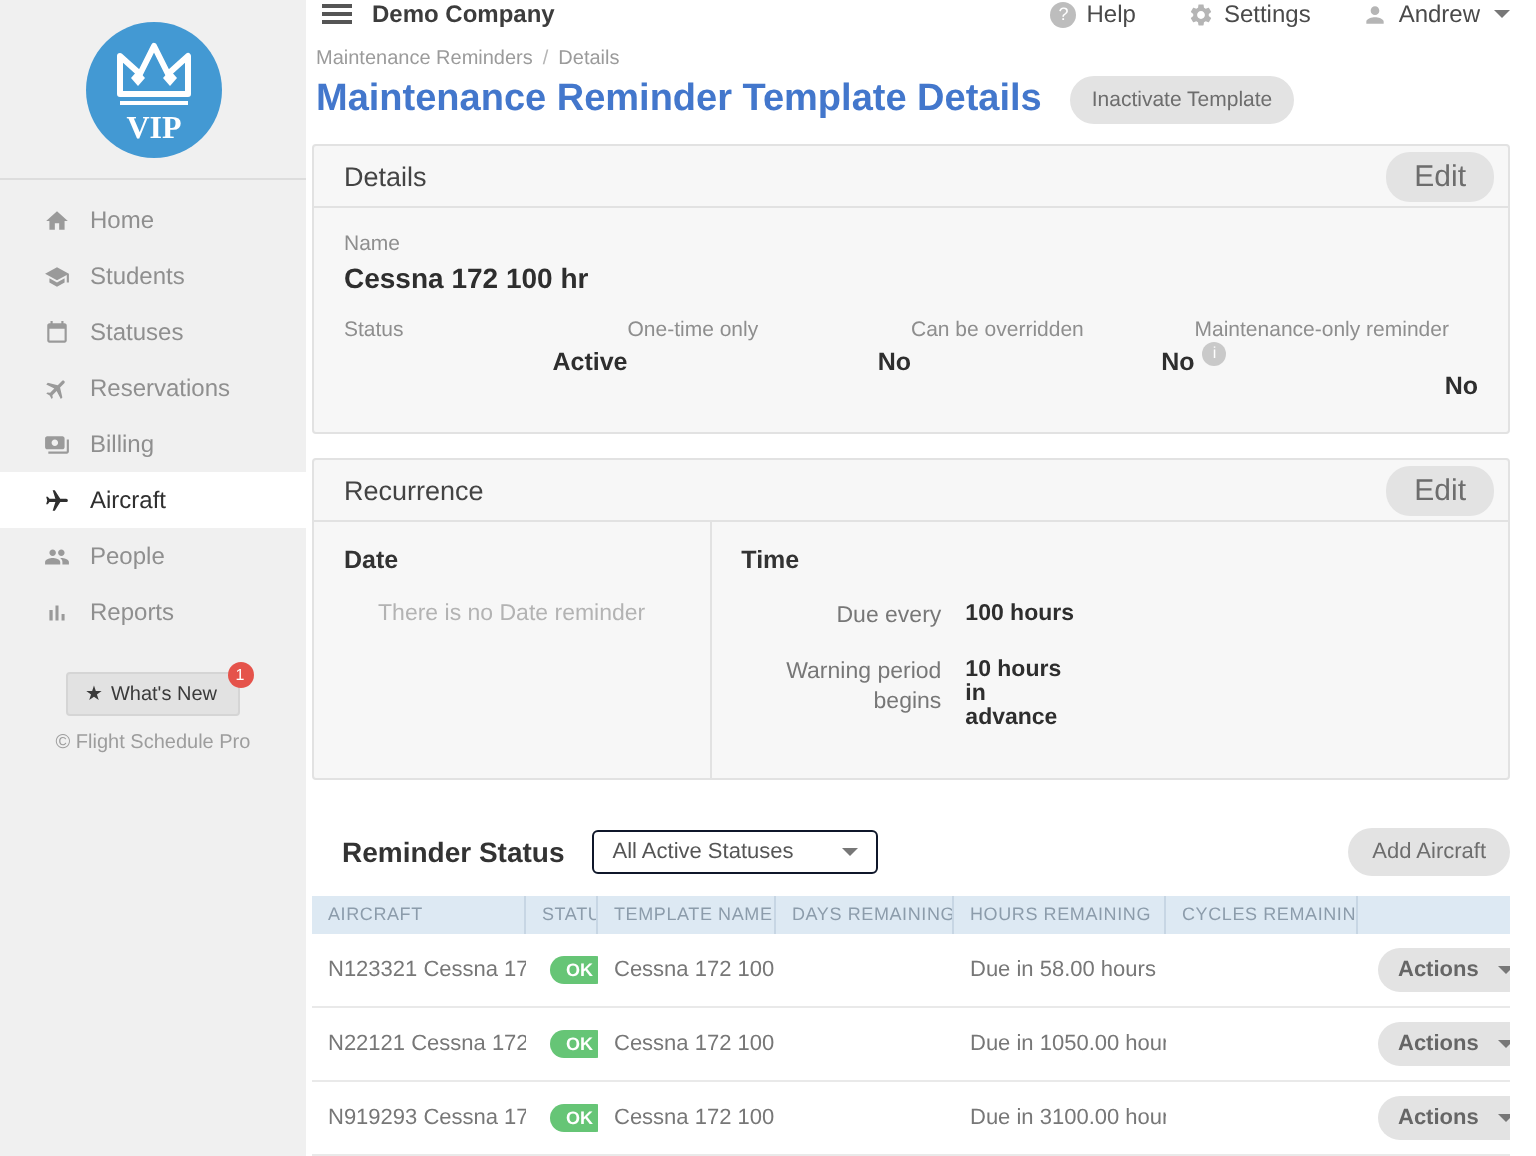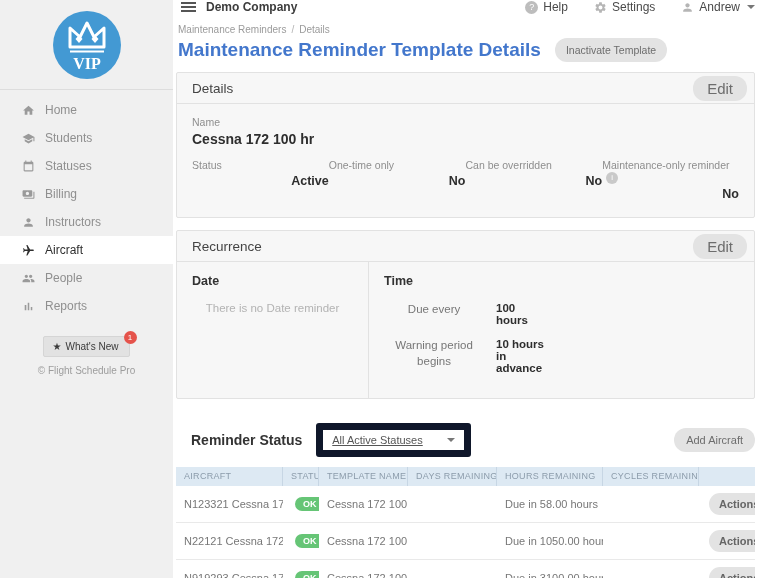--- a/index.html
+++ b/index.html
@@ -1,21 +1,21 @@
 <!DOCTYPE html>
 <html><head>
 <meta charset="utf-8">
 <style>
   * { margin:0; padding:0; box-sizing:border-box; }
   html,body { width:768px; height:578px; overflow:hidden; background:#fff;
     font-family:"Liberation Sans", sans-serif; }
   .app { display:flex; width:768px; height:578px; }
 
   
-  .sidebar { width:173px; background:#f0f0f0; display:flex; flex-direction:column; flex-shrink:0; }
+  .sidebar { width:153px; background:#f0f0f0; display:flex; flex-direction:column; flex-shrink:0; }
   .logo-wrap { height:90px; display:flex; align-items:center; justify-content:center;
     border-bottom:1px solid #ddd; cursor:pointer; }
   .nav { padding-top:6px; }
   .nav-item { height:28px; display:flex; align-items:center; padding-left:22px;
     color:#8f8f8f; font-size:12px; cursor:pointer; }
   .nav-item svg { width:13px; height:13px; fill:#9a9a9a; margin-right:10px; flex-shrink:0; }
   .nav-item.active { background:#fff; color:#2f2f2f; }
   .nav-item.active svg { fill:#2f2f2f; }
   .sidebar-bottom { margin-top:16px; text-align:center; }
   .whats-new { position:relative; display:inline-block; background:#e2e2e2; border:1px solid #d5d5d5;
@@ -64,28 +64,28 @@
     color:#fff; font-size:8px; line-height:12px; text-align:center; vertical-align:middle;
     margin-left:4px; font-style:normal; }
   .info-icon::before { content:"i"; }
 
   .rec-body { display:grid; grid-template-columns:1fr 1.02fr 1fr; min-height:102px; }
   .rec-col { padding:12px 15px; }
   .rec-col + .rec-col { border-left:1px solid #e2e2e2; }
   .rec-col-title { font-size:12.5px; font-weight:bold; color:#333; margin-bottom:14px; }
   .rec-empty { text-align:center; color:#b3b3b3; font-size:11.5px; margin-top:12px; }
   .time-row { display:grid; grid-template-columns:100px 1fr; column-gap:12px; margin-bottom:12px; }
-  .time-label { text-align:center; color:#777; font-size:11.5px; line-height:1.35; }
+  .time-label { text-align:right; color:#777; font-size:11.5px; line-height:1.35; }
   .time-value { font-weight:bold; color:#2e2e2e; font-size:11.5px; }
 
   
   .rs-head { display:flex; align-items:center; padding:12px 0 10px 15px; }
   .rs-title { font-size:14px; font-weight:bold; color:#333; }
   .rs-filter { margin-left:14px; display:flex; align-items:center; gap:22px; background:#fff;
-    border:7px solid #0f172a; border-radius:3px; padding:4px 9px; font-size:11px; color:#555; cursor:pointer;text-decoration:underline; }
+    border:1px solid #0f172a; border-radius:3px; padding:4px 9px; font-size:11px; color:#555; cursor:pointer; }
   .add-btn { margin-left:auto; font-size:11px; padding:6px 12px; }
 
   .table { width:100%; }
   .tgrid { display:grid; grid-template-columns:107px 36px 89px 89px 106px 96px 1fr; align-items:center; }
   .thead { background:#dde9f3; height:19px; }
   .th { font-size:9px; color:#8c9cab; letter-spacing:.3px; padding-left:8px; height:19px;
     line-height:19px; border-right:1px solid #c7d6e4; overflow:hidden; white-space:nowrap; cursor:pointer; }
   .th:last-child { border-right:none; }
   .trow { height:37px; border-bottom:1px solid #e9e9e9; font-size:11px; color:#777; }
   .td { padding-left:8px; overflow:hidden; white-space:nowrap; }
@@ -123,30 +123,30 @@
           </svg>
         <span>Students</span>
       </div>
       <div class="nav-item">
         <svg viewBox="0 0 24 24">
             <path d="M19 3h-1V1h-2v2H8V1H6v2H5c-1.11 0-1.99.9-1.99 2L3 19c0 1.1.89 2 2 2h14c1.1 0 2-.9 2-2V5c0-1.1-.9-2-2-2zm0 16H5V8h14v11z"></path>
           </svg>
         <span>Statuses</span>
       </div>
       <div class="nav-item">
+        <svg viewBox="0 0 24 24" style="transform:rotate(45deg)">
+            <path d="M21 16v-2l-8-5V3.5C13 2.67 12.33 2 11.5 2S10 2.67 10 3.5V9l-8 5v2l8-2.5V19l-2 1.5V22l3.5-1 3.5 1v-1.5L13 19v-5.5l8 2.5z"></path>
+          </svg>
+        <span>Reservations</span>
+      </div>
+      <div class="nav-item">
         <svg viewBox="0 0 24 24">
             <path d="M19 14V6c0-1.1-.9-2-2-2H3c-1.1 0-2 .9-2 2v8c0 1.1.9 2 2 2h14c1.1 0 2-.9 2-2zm-9-1c-1.66 0-3-1.34-3-3s1.34-3 3-3 3 1.34 3 3-1.34 3-3 3zm13-6v11c0 1.1-.9 2-2 2H4v-2h17V7h2z"></path>
           </svg>
         <span>Billing</span>
-      </div>
-      <div class="nav-item">
-        <svg viewBox="0 0 24 24">
-            <path d="M12 12c2.21 0 4-1.79 4-4s-1.79-4-4-4-4 1.79-4 4 1.79 4 4 4zm0 2c-2.67 0-8 1.34-8 4v2h16v-2c0-2.66-5.33-4-8-4z"></path>
-          </svg>
-        <span>Instructors</span>
       </div>
       <div class="nav-item active">
         <svg viewBox="0 0 24 24" style="transform:rotate(90deg)">
             <path d="M21 16v-2l-8-5V3.5C13 2.67 12.33 2 11.5 2S10 2.67 10 3.5V9l-8 5v2l8-2.5V19l-2 1.5V22l3.5-1 3.5 1v-1.5L13 19v-5.5l8 2.5z"></path>
           </svg>
         <span>Aircraft</span>
       </div>
       <div class="nav-item">
         <svg viewBox="0 0 24 24">
             <path d="M16 11c1.66 0 2.99-1.34 2.99-3S17.66 5 16 5c-1.66 0-3 1.34-3 3s1.34 3 3 3zm-8 0c1.66 0 2.99-1.34 2.99-3S9.66 5 8 5C6.34 5 5 6.34 5 8s1.34 3 3 3zm0 2c-2.33 0-7 1.17-7 3.5V19h14v-2.5C15 14.17 10.33 13 8 13zm8 0c-.29 0-.62.02-.97.05 1.16.84 1.97 1.97 1.97 3.45V19h6v-2.5c0-2.33-4.67-3.5-7-3.5z"></path>

